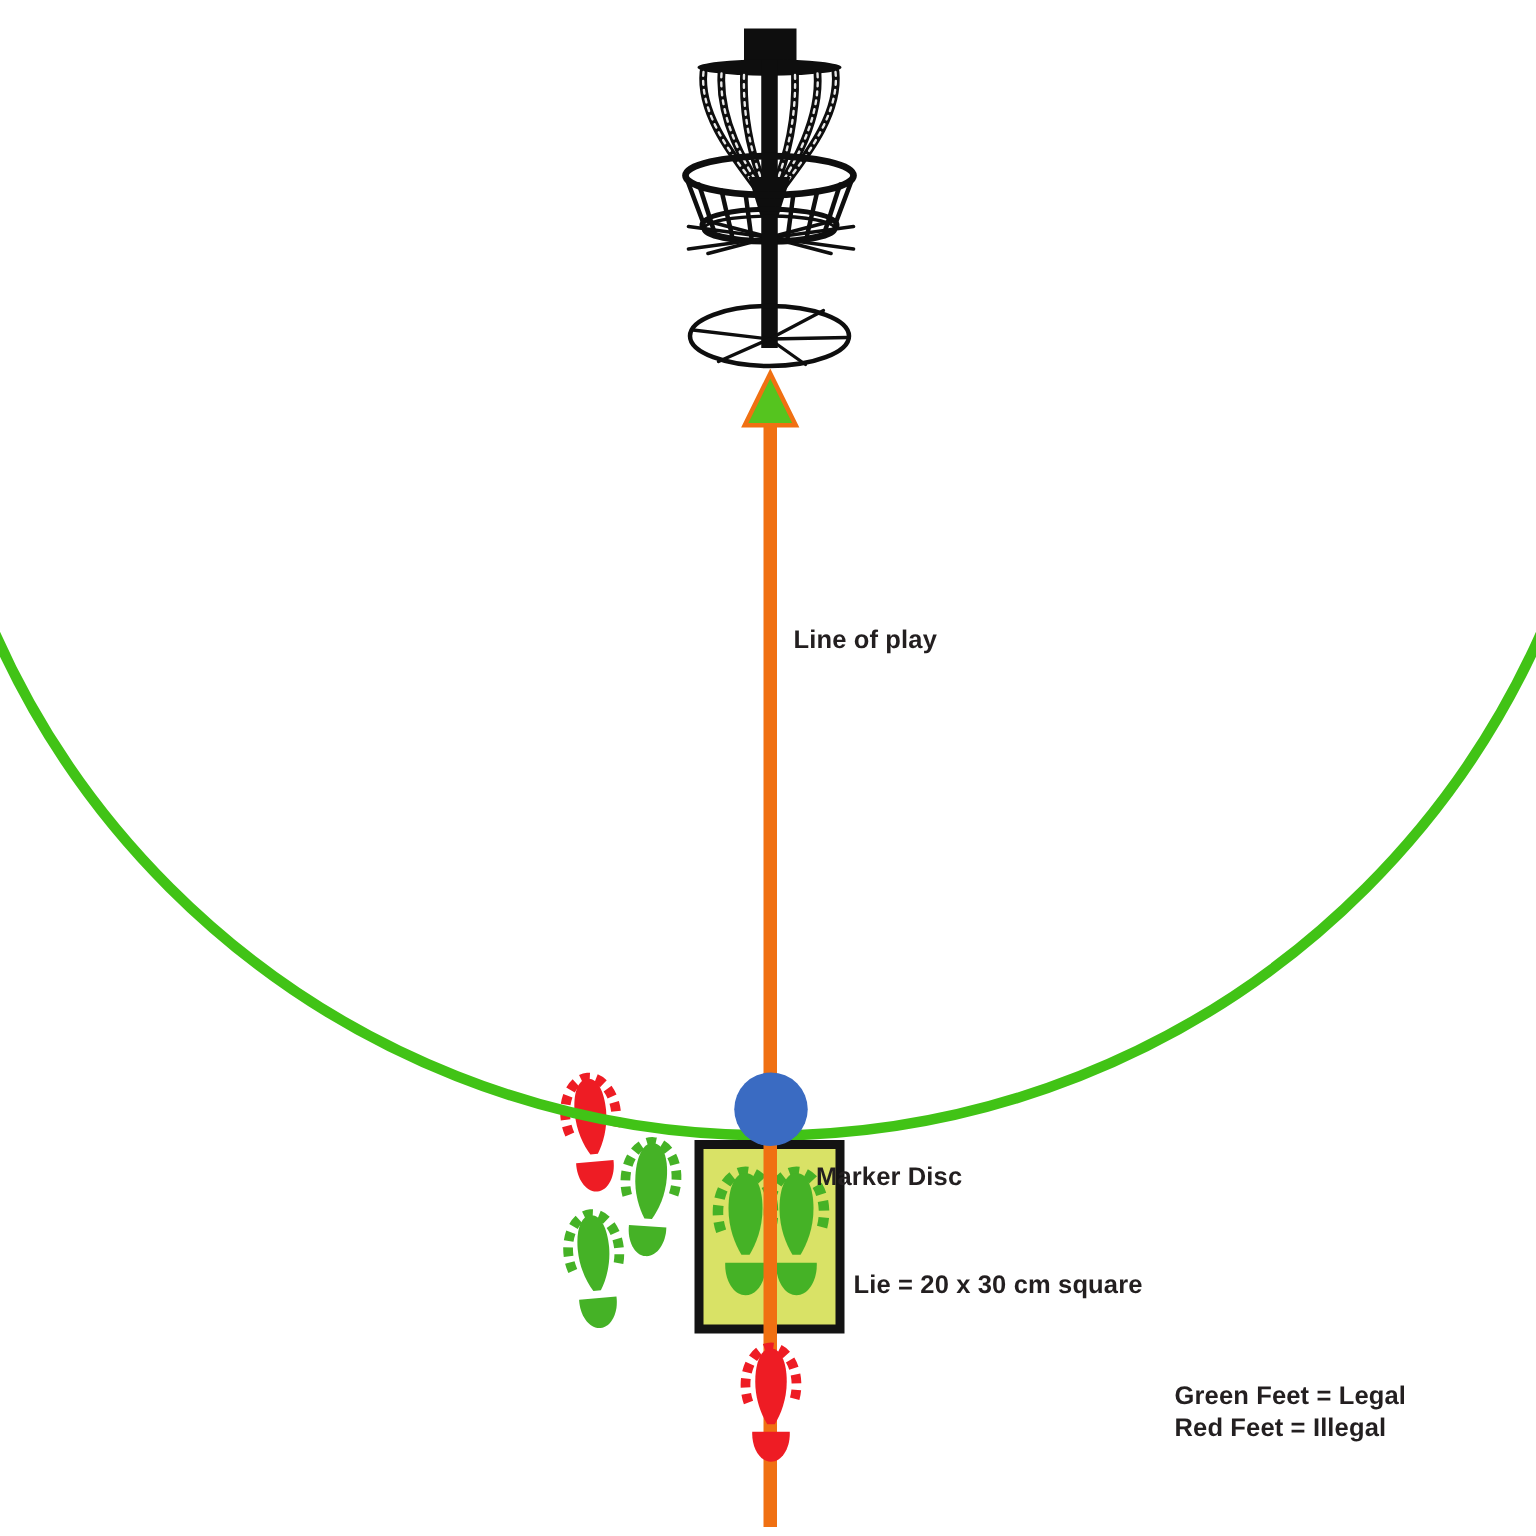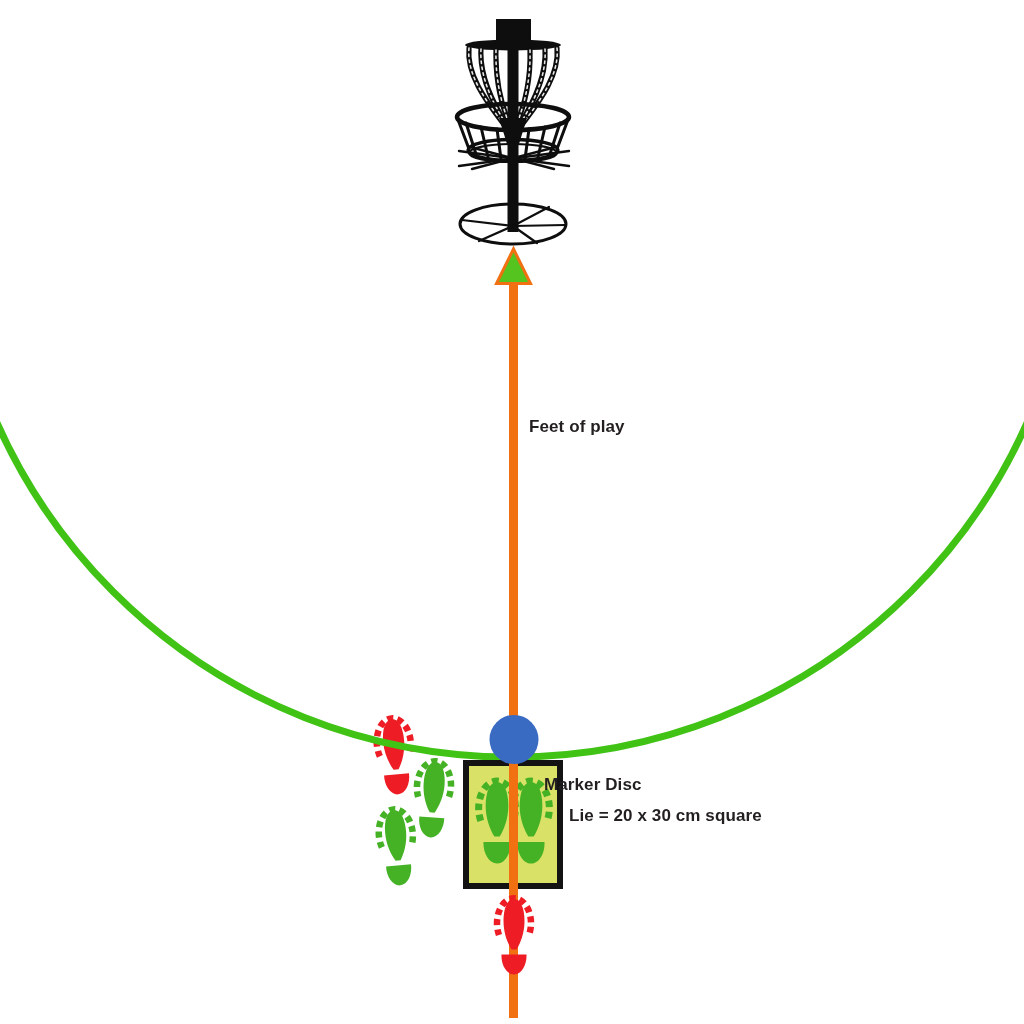--- a/index.html
+++ b/index.html
@@ -15,21 +15,21 @@
     position:absolute;
     color:#231f20;
     font-size:17px;
     font-weight:600;
     letter-spacing:.1px;
     white-space:nowrap;
     line-height:21px;
   }
   .lbl-line-of-play{left:529px;top:416px;}
   .lbl-marker-disc{left:544px;top:726px;margin-top:48px;}
-  .lbl-lie{left:569px;top:805px;text-align:right;}
+  .lbl-lie{left:569px;top:846px;text-align:right;}
   .lbl-legend{left:783px;top:920px;}
 </style>
 </head>
 <body>
 
 <div class="canvas">
 
   <svg width="1024" height="1024" viewBox="0 0 1024 1024">
     <defs>
 
@@ -128,20 +128,24 @@
           <line x1="513" y1="226" x2="462" y2="220"></line>
           <line x1="513" y1="226" x2="549" y2="207"></line>
           <line x1="513" y1="226" x2="565" y2="225"></line>
           <line x1="513" y1="226" x2="537" y2="243"></line>
           <line x1="513" y1="226" x2="479" y2="241"></line>
         </g>
       </g>
     </g>
   </svg>
 
-  <div class="label lbl-line-of-play">Feet of play</div>
+  <div class="label lbl-line-of-play">Line of play</div>
 
   <div class="label lbl-marker-disc">Marker Disc</div>
 
   <div class="label lbl-lie">Lie = 20 x 30 cm square</div>
 
+  <div class="label lbl-legend">
+    <div>Green Feet = Legal</div>
+    <div>Red Feet = Illegal</div>
+  </div>
 
 </div>
 
 </body></html>

